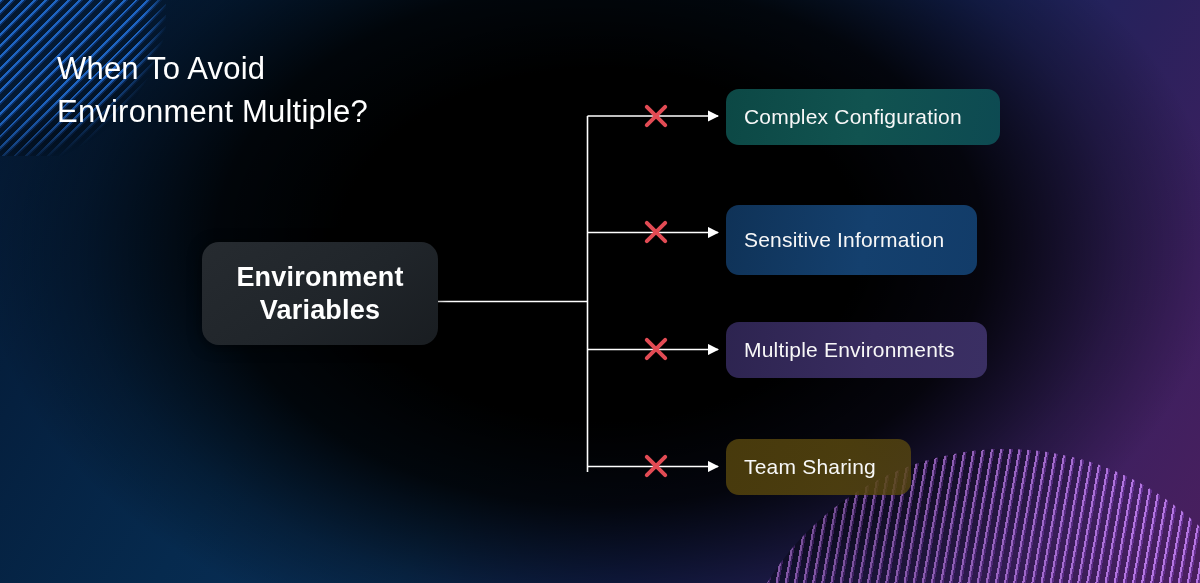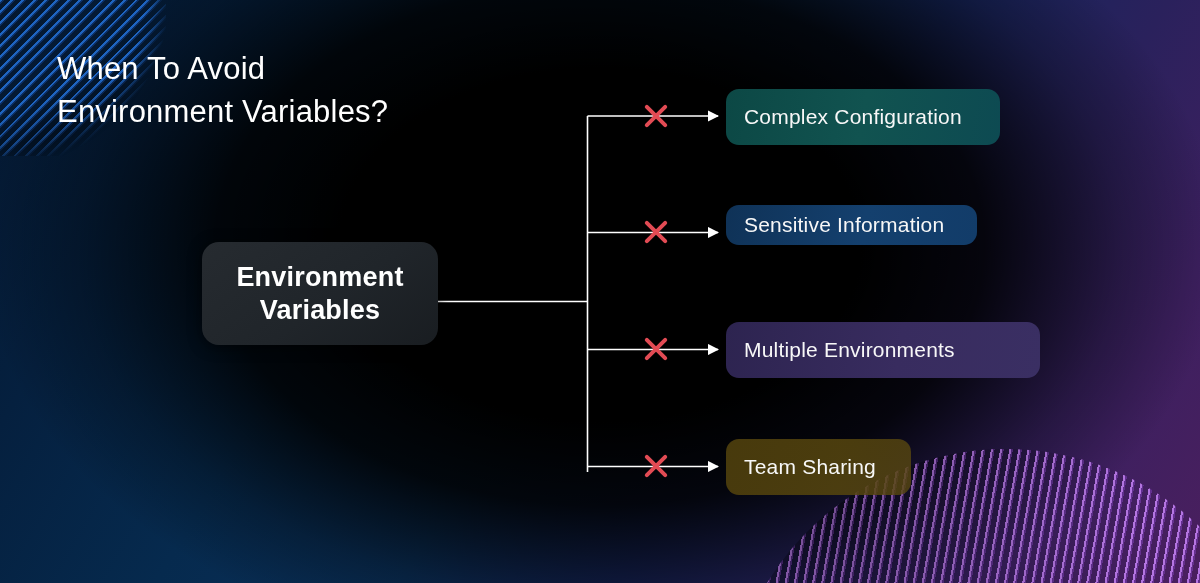--- a/index.html
+++ b/index.html
@@ -144,25 +144,25 @@
     letter-spacing: 0.2px;
     padding-left: 18px;
     z-index: 4;
   }
 
   .branch-box.b0 {
     left: 726px; top: 89px; width: 274px; height: 56px;
     background: linear-gradient(100deg, #0c4845 0%, #115350 50%, #0d4a52 100%);
   }
   .branch-box.b1 {
-    left: 726px; top: 205px; width: 251px; height: 40px;
+    left: 726px; top: 205px; width: 251px; height: 70px;
     background: linear-gradient(100deg, #0f3257 0%, #14406e 55%, #123c69 100%);
   }
   .branch-box.b2 {
-    left: 726px; top: 322px; width: 314px; height: 56px;
+    left: 726px; top: 322px; width: 261px; height: 56px;
     background: linear-gradient(100deg, #2d2450 0%, #382c5f 55%, #3a2f63 100%);
   }
   .branch-box.b3 {
     left: 726px; top: 439px; width: 185px; height: 56px;
     background: linear-gradient(100deg, rgba(77,62,13,0.93) 0%, rgba(84,68,14,0.88) 60%, rgba(88,71,16,0.80) 100%);
   }
 
   
   .x-mark {
     position: absolute;
@@ -187,21 +187,21 @@
 </style>
 </head>
 <body>
 
 <div id="canvas">
 
   <div class="tl-wedge"></div>
   <div class="br-circle"></div>
 
   <div class="heading">When To Avoid
-Environment Variables?</div>
+Environment Multiple?</div>
 
   <svg class="connectors" viewBox="0 0 1200 583" xmlns="http://www.w3.org/2000/svg">
     <defs>
       <marker id="arrow" viewBox="0 0 10 10" refX="9" refY="5" markerWidth="7" markerHeight="7" orient="auto-start-reverse">
         <path d="M 0 0 L 10 5 L 0 10 z" fill="#ffffff"></path>
       </marker>
     </defs>
 
     <path d="M 438 301.5 L 587.5 301.5" stroke="#ffffff" stroke-width="1.6" fill="none"></path>
 

